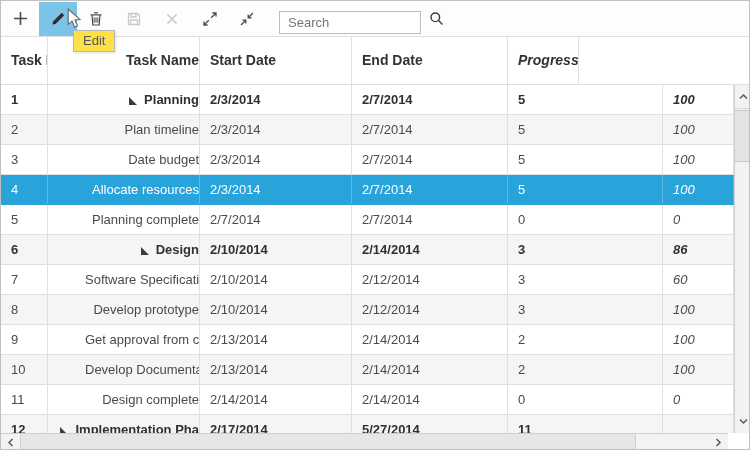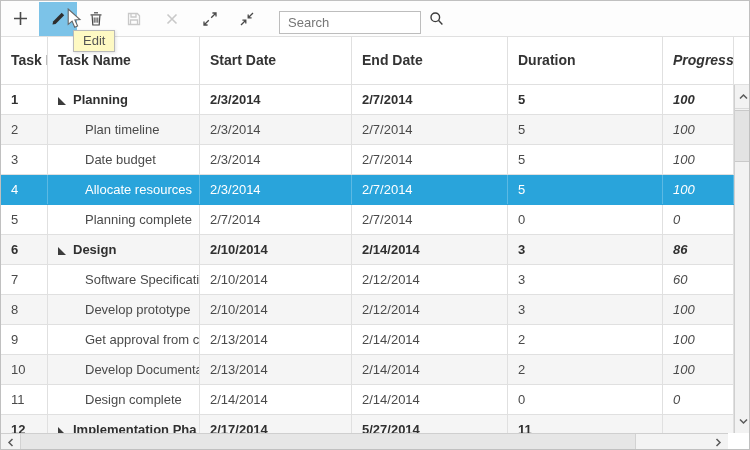--- a/index.html
+++ b/index.html
@@ -15,21 +15,21 @@
   .search-input{width:142px;height:23px;box-sizing:border-box;border:1px solid #bdbdbd;background:#fff;
                 font-family:"Liberation Sans",sans-serif;font-size:13px;color:#444;padding:0 0 0 8px;outline:none;}
   .search-input::placeholder{color:#767676;}
   .search-btn{width:30px;height:30px;display:flex;align-items:center;justify-content:center;}
   
   .header{position:absolute;top:36px;left:0;width:748px;height:48px;display:flex;background:#fff;}
   .hcells{display:flex;}
   .hcell{height:48px;line-height:47px;box-sizing:border-box;border-right:1px solid #e0e0e0;border-bottom:1px solid #e0e0e0;
          padding-left:10px;font-size:14px;font-weight:600;color:#333;overflow:hidden;white-space:nowrap;}
   .hfiller{flex:1;border-bottom:1px solid #e0e0e0;box-sizing:border-box;}
-  .c0{width:47px;}.c1{width:152px;}.c2{width:152px;}.c3{width:156px;}.c4{width:155px;}.c5{width:71px;font-style:italic;}
+  .c0{width:47px;}.c1{width:152px;text-align:right;}.c2{width:152px;}.c3{width:156px;}.c4{width:155px;}.c5{width:71px;font-style:italic;}
   
   .body{position:absolute;top:84px;left:0;width:733px;height:348px;overflow:hidden;background:#fff;}
   .row{display:flex;height:30px;box-sizing:border-box;border-bottom:1px solid #e0e0e0;background:#fff;}
   .row.alt{background:#f5f5f5;}
   .cell{height:29px;line-height:29px;box-sizing:border-box;border-right:1px solid #e0e0e0;padding-left:10px;
         overflow:hidden;white-space:nowrap;font-size:13px;color:#4a4a4a;}
   .row.parent .cell{font-weight:bold;color:#303030;}
   .row.sel{background:#29a4db;border-bottom-color:#29a4db;}
   .row.sel .cell{color:#fff;border-right-color:#5cb9e3;}
   .cname{padding-left:37px;}
@@ -45,21 +45,21 @@
             border-top:1px solid #c9c9c9;border-bottom:1px solid #c9c9c9;box-sizing:border-box;}
   .hscroll{position:absolute;left:0;top:432px;width:727px;height:17px;background:#f3f3f3;
            border-top:1px solid #cfcfcf;box-sizing:border-box;}
   .hs-btn{position:absolute;top:0;width:19px;height:16px;display:flex;align-items:center;justify-content:center;}
   .hs-left{left:0;}
   .hs-right{right:0;}
   .hs-thumb{position:absolute;left:19px;top:0;width:616px;height:16px;background:#e6e6e6;
             border-left:1px solid #d2d2d2;border-right:1px solid #d2d2d2;box-sizing:border-box;}
   .corner{position:absolute;left:727px;top:432px;width:23px;height:18px;background:#fff;}
   
-  .tooltip{position:absolute;left:72px;top:29px;z-index:20;background:#fef9c3;border:1px solid #b9b9b9;
+  .tooltip{position:absolute;left:72px;top:29px;z-index:20;background:#fde047;border:1px solid #b9b9b9;
            padding:2px 9px 3px 9px;font-size:13px;color:#555;box-shadow:1px 1px 3px rgba(0,0,0,0.12);}
   .cursor{position:absolute;left:66px;top:7px;z-index:30;}
 </style>
 </head>
 <body>
 
 <div class="app">
 
   <div class="toolbar">
     <div class="tbtn">
@@ -116,21 +116,20 @@
       </div>
     </div>
   </div>
 
   <div class="header">
     <div class="hcells">
         <div class="hcell c0">Task Id</div>
         <div class="hcell c1">Task Name</div>
         <div class="hcell c2">Start Date</div>
         <div class="hcell c3">End Date</div>
-        <div class="hcell c4">Duration</div>
         <div class="hcell c5">Progress</div>
       </div>
     <div class="hfiller"></div>
   </div>
 
   <div class="body">
       <div class="row parent">
         <div class="cell c0">1</div>
         <div class="cell c1 pname"><svg width="8" height="8" viewBox="0 0 8 8">
             <polygon points="0,0 8,8 0,8" fill="#3c3c3c"></polygon>

